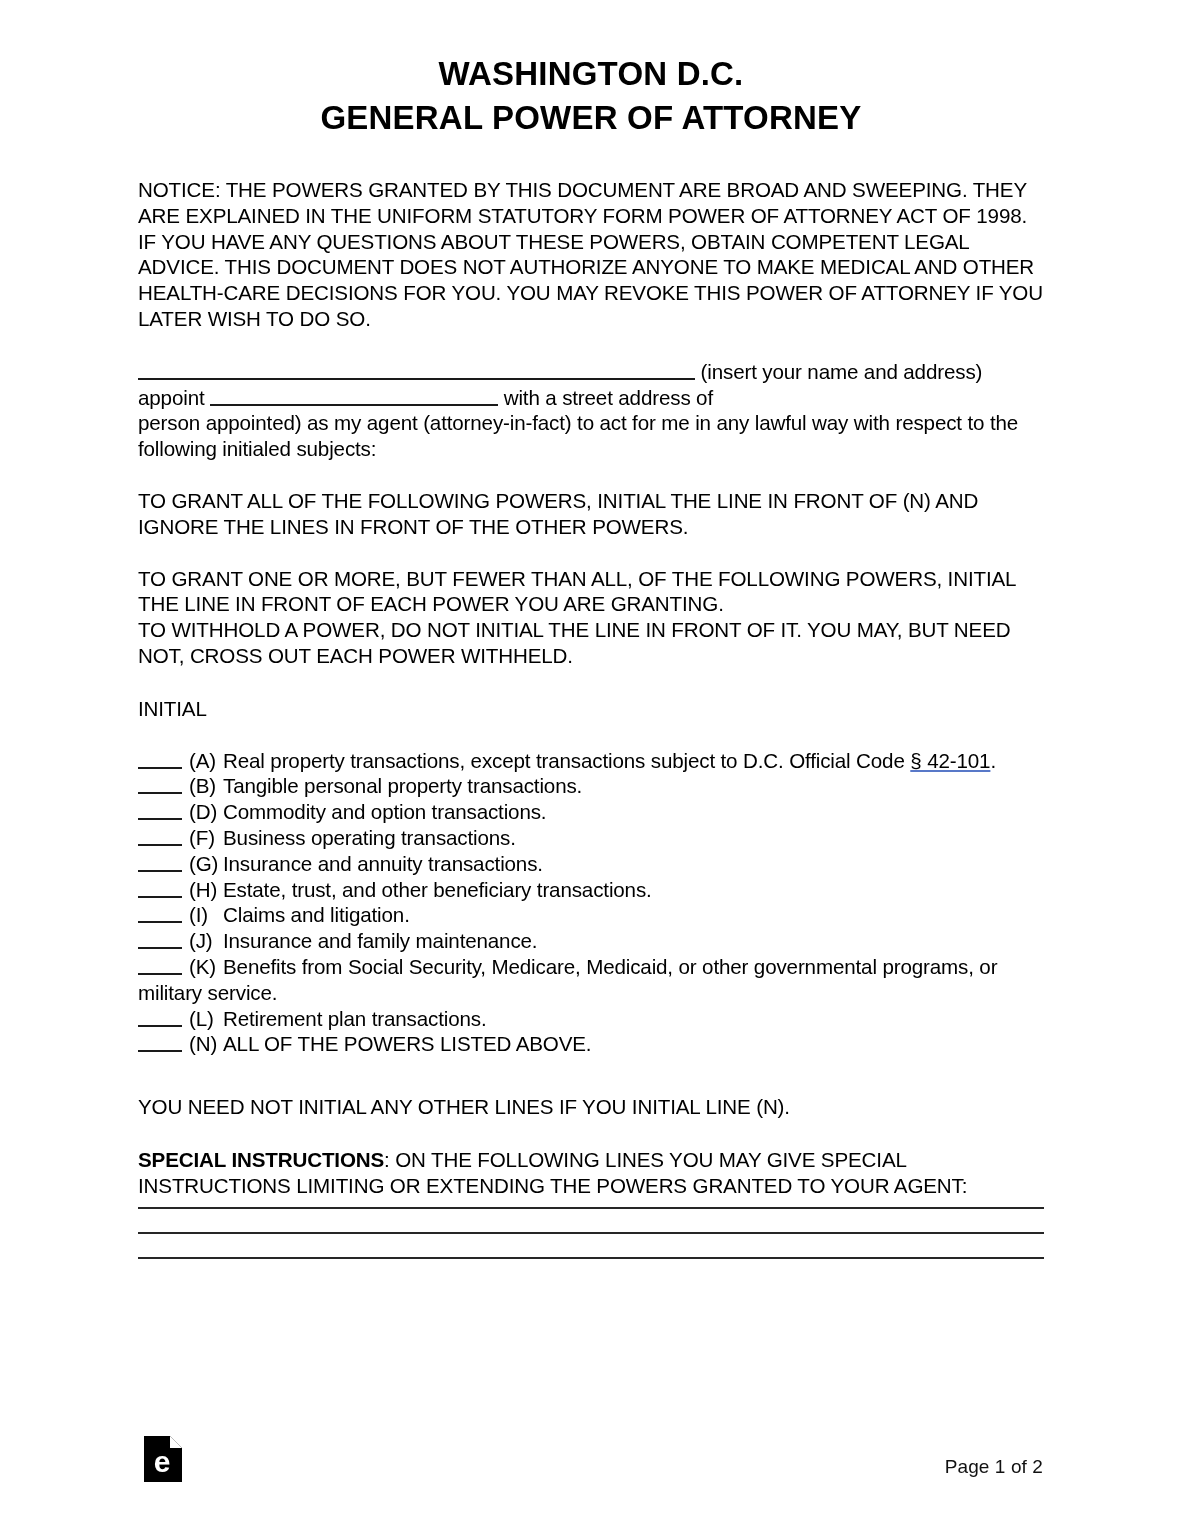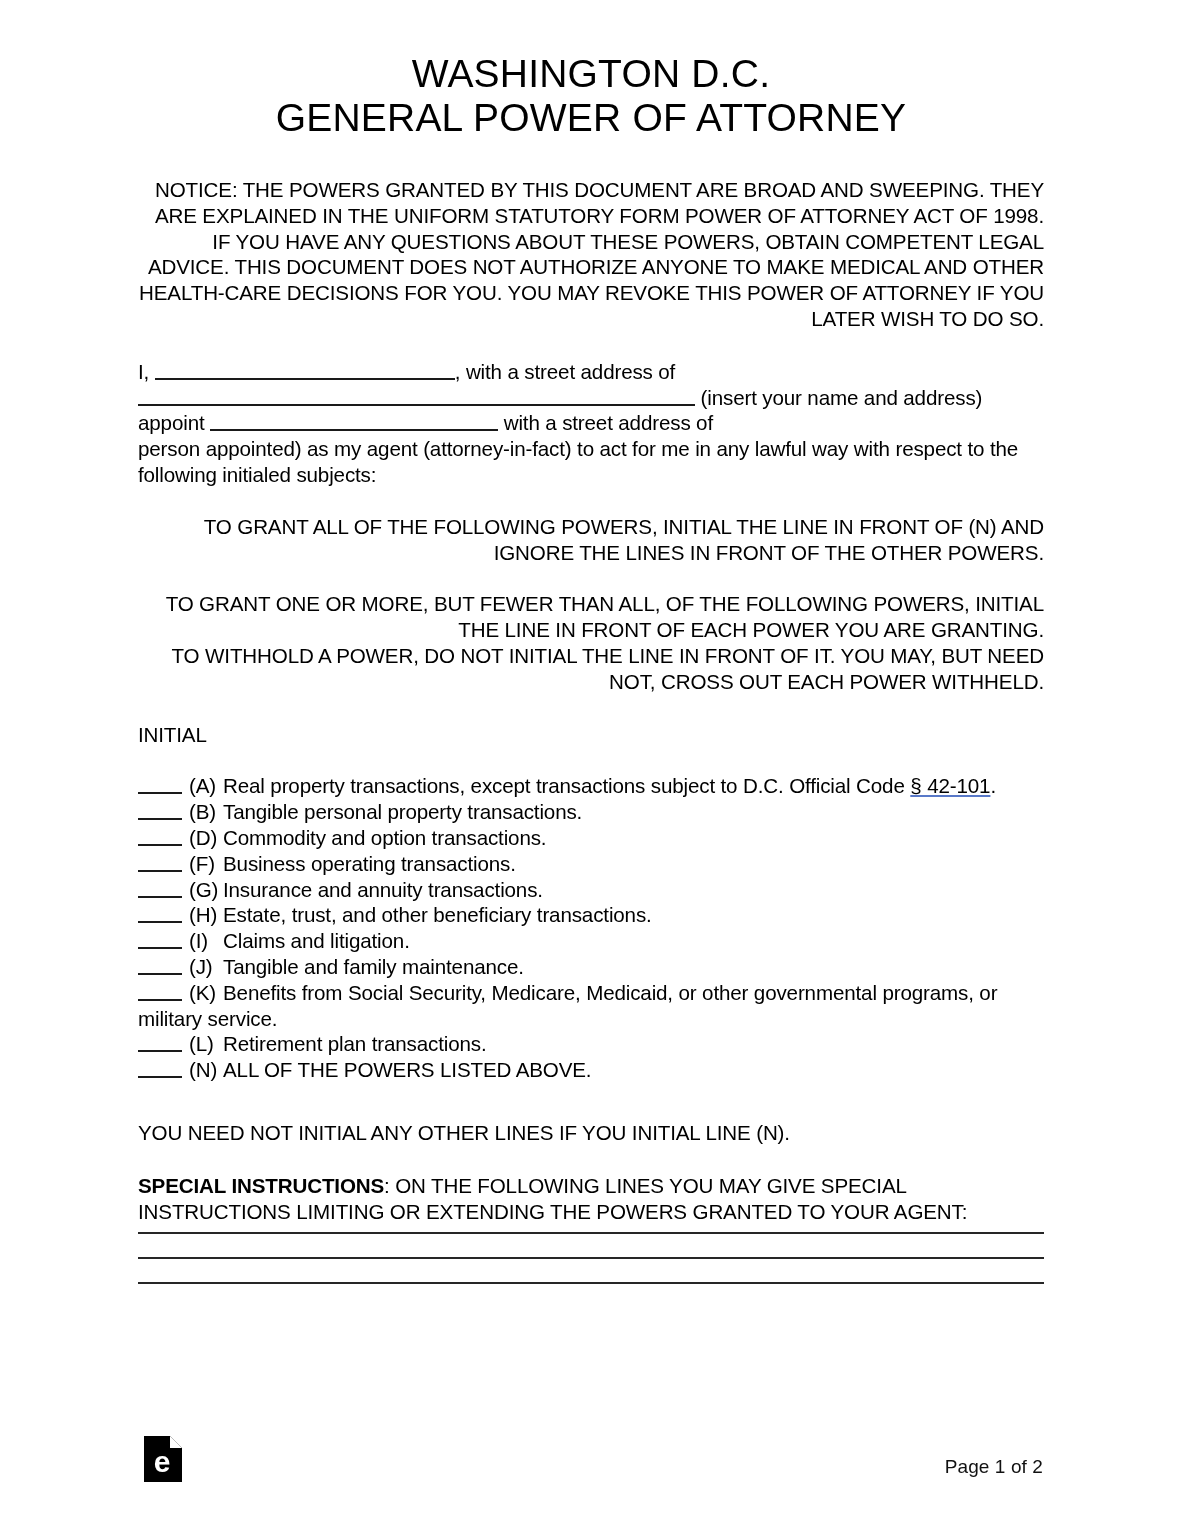--- a/index.html
+++ b/index.html
@@ -35,30 +35,29 @@
     letter-spacing: -0.15px;
     transform-origin: left top;
   }
 
   .title-block {
     text-align: center;
     padding-top: 52px;
   }
   .title-line {
     font-family: "Liberation Sans", "DejaVu Sans", sans-serif;
-    font-weight: normal;
-    font-size: 39px;
+    font-weight: bold;
+    font-size: 33px;
     line-height: 44px;
     letter-spacing: 0.2px;
   }
 
   .para {
     margin-top: 0;
     margin-bottom: 0;
-    text-align: right;
   }
   .spacer-md { height: 26px; }
 
   .notice { margin-top: 37px; }
 
   .fill-block { margin-top: 27px; }
 
   .blank-underline {
     display: inline-block;
     border-bottom: 2px solid #1a1a1a;
@@ -146,22 +145,20 @@
 
     <div class="title-block">
       <div class="title-line">WASHINGTON D.C.</div>
       <div class="title-line">GENERAL POWER OF ATTORNEY</div>
     </div>
 
     <div class="doc-text notice para">NOTICE: THE POWERS GRANTED BY THIS DOCUMENT ARE BROAD AND SWEEPING. THEY ARE EXPLAINED IN THE UNIFORM STATUTORY FORM POWER OF ATTORNEY ACT OF 1998. IF YOU HAVE ANY QUESTIONS ABOUT THESE POWERS, OBTAIN COMPETENT LEGAL ADVICE. THIS DOCUMENT DOES NOT AUTHORIZE ANYONE TO MAKE MEDICAL AND OTHER HEALTH-CARE DECISIONS FOR YOU. YOU MAY REVOKE THIS POWER OF ATTORNEY IF YOU LATER WISH TO DO SO.</div>
 
     <div class="doc-text fill-block">
 
-      <div><span>I,</span>
-        <span class="blank-underline bu-name"></span><span>, with a street address of</span></div>
 
       <div><span class="blank-underline bu-addr"></span> <span>(insert your name and address)</span></div>
 
       <div><span>appoint</span>
         <span class="blank-underline bu-agent"></span> <span>with a street address of</span></div>
 
 
       <div>person appointed) as my agent (attorney-in-fact) to act for me in any lawful way with respect to the following initialed subjects:</div>
     </div>
 
@@ -187,21 +184,21 @@
 
 
       <div class="power-row"><span class="init-blank"></span><span class="power-letter">(F)</span><span class="power-text">Business operating transactions.</span></div>
 
       <div class="power-row"><span class="init-blank"></span><span class="power-letter">(G)</span><span class="power-text">Insurance and annuity transactions.</span></div>
 
       <div class="power-row"><span class="init-blank"></span><span class="power-letter">(H)</span><span class="power-text">Estate, trust, and other beneficiary transactions.</span></div>
 
       <div class="power-row"><span class="init-blank"></span><span class="power-letter">(I)</span><span class="power-text">Claims and litigation.</span></div>
 
-      <div class="power-row"><span class="init-blank"></span><span class="power-letter">(J)</span><span class="power-text">Tangible and family maintenance.</span></div>
+      <div class="power-row"><span class="init-blank"></span><span class="power-letter">(J)</span><span class="power-text">Insurance and family maintenance.</span></div>
 
       <div class="power-row"><span class="init-blank"></span><span class="power-letter">(K)</span><span class="power-text">Benefits from Social Security, Medicare, Medicaid, or other governmental programs, or military service.</span></div>
 
       <div class="power-row"><span class="init-blank"></span><span class="power-letter">(L)</span><span class="power-text">Retirement plan transactions.</span></div>
 
 
       <div class="power-row"><span class="init-blank"></span><span class="power-letter">(N)</span><span class="power-text">ALL OF THE POWERS LISTED ABOVE.</span></div>
 
     </div>
 

